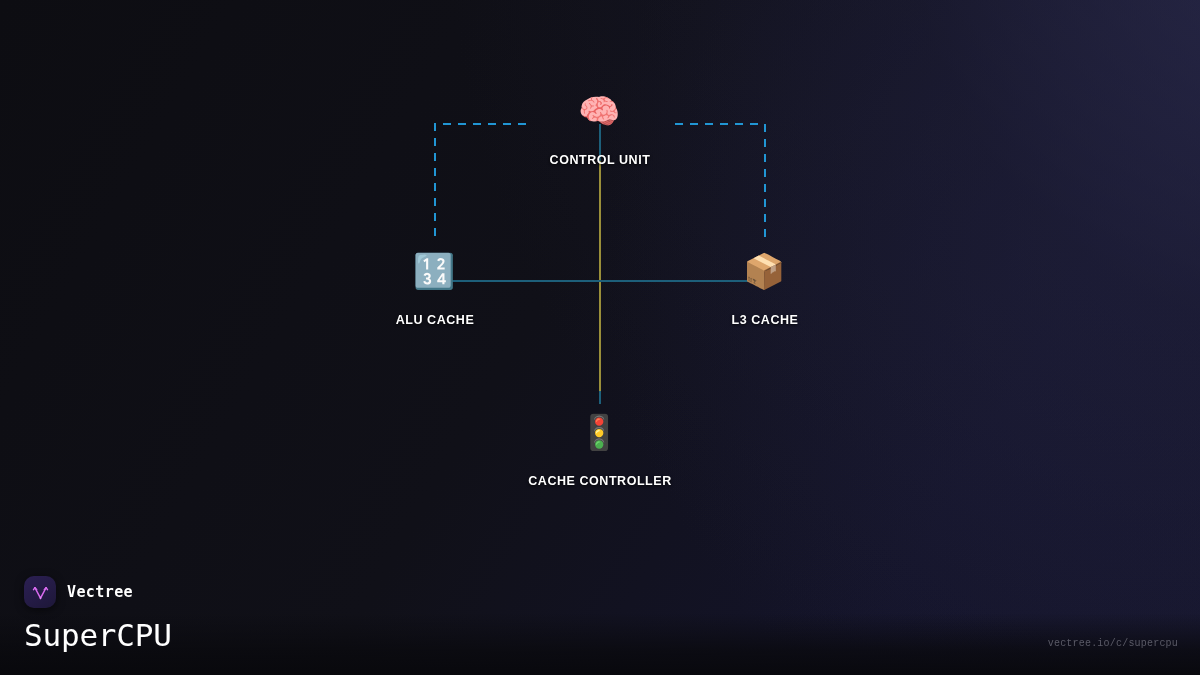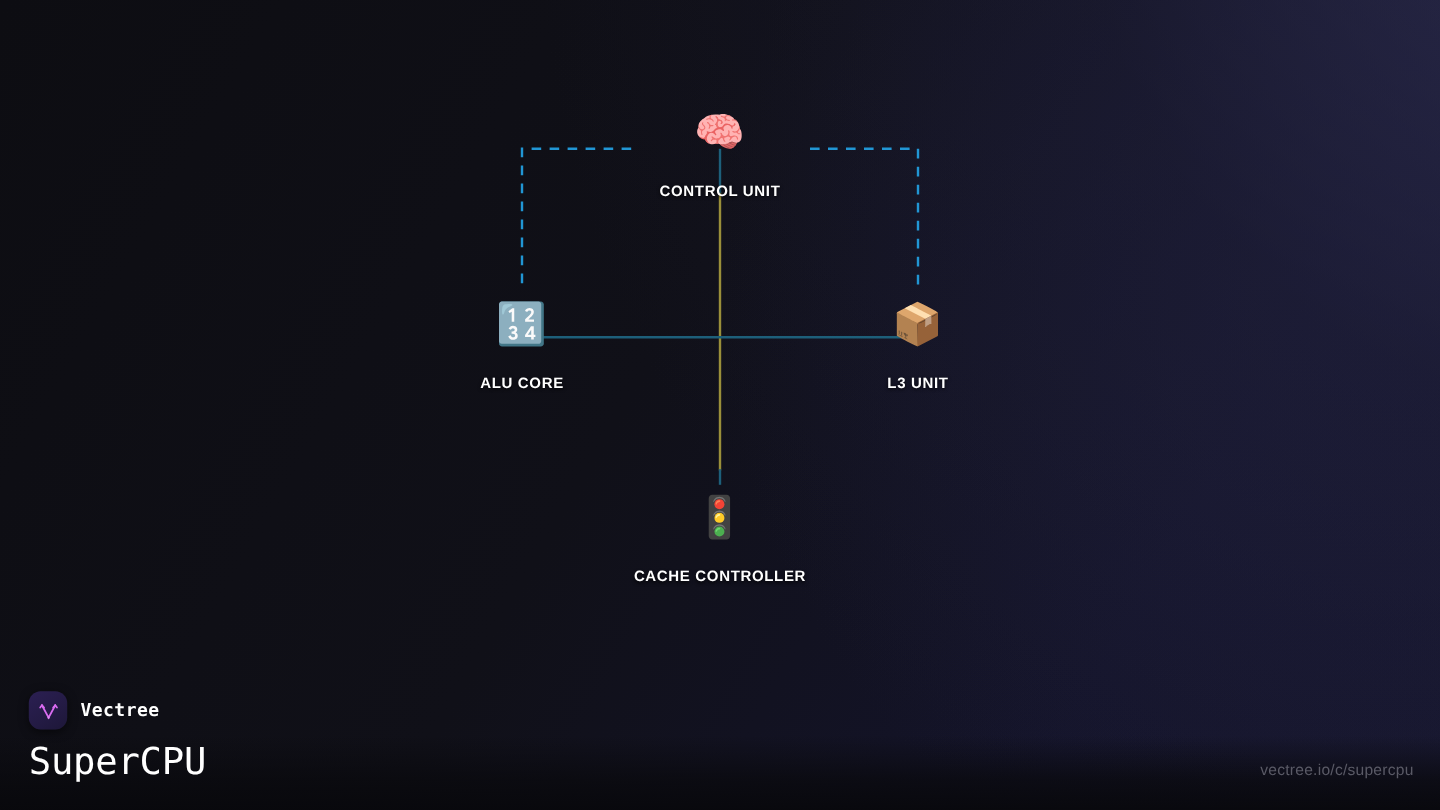--- a/index.html
+++ b/index.html
@@ -66,22 +66,22 @@
     font-size:15px; font-weight:bold; color:#ffffff; letter-spacing:0.4px;
   }
   #page-title {
     margin-top:9px;
     font-family:"DejaVu Sans Mono", monospace;
     font-size:31px; font-weight:normal; color:#ffffff;
     letter-spacing:-0.2px;
   }
   #footer-url {
     position:absolute; right:22px; bottom:26px;
-    font-family:Liberation Sans, sans-serif;
-    font-size:13px; color:#5a5a66; letter-spacing:0.2px;margin-left:32px;
+    font-family:Liberation Mono, monospace;
+    font-size:10px; color:#5a5a66; letter-spacing:0.2px;margin-left:32px;
   }
 </style>
 </head>
 <body>
 
 <div id="stage">
 
   <div id="graph">
 
     <svg class="edges" viewBox="0 0 1200 675">
@@ -97,26 +97,26 @@
       <path d="M 675 124 L 765 124 L 765 243" fill="none" stroke="#2196d4" stroke-width="2" stroke-dasharray="8 7"></path>
     </svg>
 
     <div class="node" id="node-control-unit">
       <div class="node-icon">🧠</div>
       <div class="node-label">CONTROL UNIT</div>
     </div>
 
     <div class="node" id="node-alu-core">
       <div class="node-icon">🔢</div>
-      <div class="node-label">ALU CORE</div>
+      <div class="node-label">ALU CACHE</div>
     </div>
 
     <div class="node" id="node-l3-cache">
       <div class="node-icon">📦</div>
-      <div class="node-label">L3 UNIT</div>
+      <div class="node-label">L3 CACHE</div>
     </div>
 
     <div class="node" id="node-memory-controller">
       <div class="node-icon">🚦</div>
       <div class="node-label">CACHE CONTROLLER</div>
     </div>
 
   </div>
 
   <div id="bottom-band"></div>

